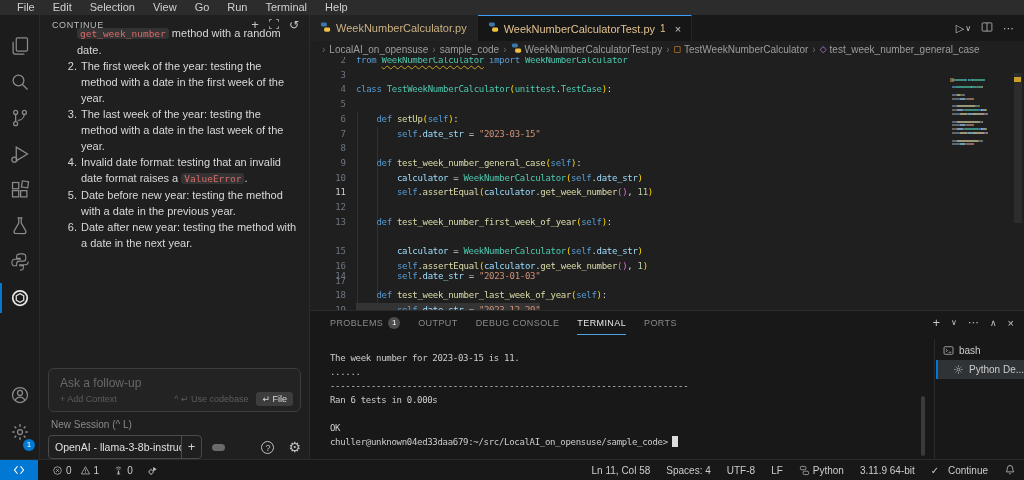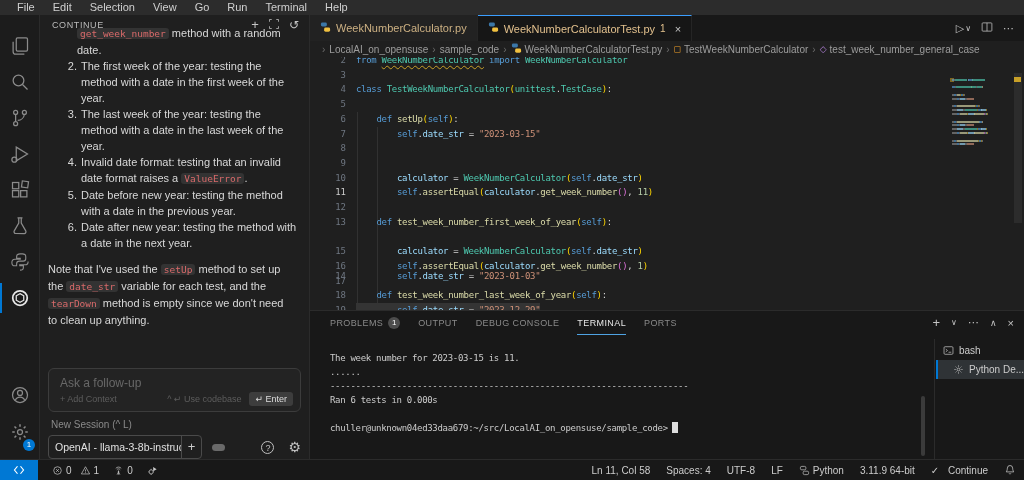--- a/index.html
+++ b/index.html
@@ -239,28 +239,27 @@
         </div>
         <div class="chat-li">
           <span class="num">5.</span>
           <span class="body"><span>Date before new year: testing the method with a date in the previous year.</span></span>
         </div>
         <div class="chat-li">
           <span class="num">6.</span>
           <span class="body"><span>Date after new year: testing the method with a date in the next year.</span></span>
         </div>
       </div>
-    <div id="chat-note"><span>Note that I've used the </span><span class="chip">setUp</span><span> method to set up the </span><span class="chip">date_str</span><span> variable for each test, and the </span><span class="chip">tearDown</span><span> method is empty since we don't need to clean up anything.</span></div>
   </div>
   <div id="followup">
     <div class="ph">Ask a follow-up</div>
     <div class="row">
       <span class="addctx">+ Add Context</span>
       <span class="usecb">^ ↵ Use codebase</span>
-      <span class="enter">↵ Enter</span>
+      <span class="enter">↵ File</span>
     </div>
   </div>
   <div id="newsession">New Session (^ L)</div>
   <div id="modelrow">
     <div id="modelbox">
       <span class="mlabel">OpenAI - llama-3-8b-instruct-</span>
       <span class="mplus">+</span>
     </div>
     <span class="oval"></span>
     <span class="ricons">
@@ -335,21 +334,21 @@
     <div class="indent-guide" style="left:46.5px; top:55px; bottom:0;"></div>
     <div class="indent-guide" style="left:67px; top:70px; bottom:0;"></div>
     <div id="code-lines">
         <div class="code-line" style="top: -4px;"><span class="ln">2</span><span class="ltext"><span class="c-k">from</span><span class="c-w"> </span><span class="c-t sq">WeekNumberCalculator</span><span class="c-w"> </span><span class="c-k">import</span><span class="c-w"> </span><span class="c-t">WeekNumberCalculator</span></span></div>
         <div class="code-line" style="top: 10.7px;"><span class="ln">3</span><span class="ltext"></span></div>
         <div class="code-line" style="top: 25.4px;"><span class="ln">4</span><span class="ltext"><span class="c-k">class</span><span class="c-w"> </span><span class="c-t">TestWeekNumberCalculator</span><span class="c-g">(</span><span class="c-t">unittest</span><span class="c-w">.</span><span class="c-t">TestCase</span><span class="c-g">)</span><span class="c-w">:</span></span></div>
         <div class="code-line" style="top: 40.1px;"><span class="ln">5</span><span class="ltext"></span></div>
         <div class="code-line" style="top: 54.8px;"><span class="ln">6</span><span class="ltext"><span class="c-w">    </span><span class="c-k">def</span><span class="c-w"> </span><span class="c-f">setUp</span><span class="c-g">(</span><span class="c-k">self</span><span class="c-g">)</span><span class="c-w">:</span></span></div>
         <div class="code-line" style="top: 69.5px;"><span class="ln">7</span><span class="ltext"><span class="c-w">        </span><span class="c-k">self</span><span class="c-w">.</span><span class="c-v">date_str</span><span class="c-w"> = </span><span class="c-s">"2023-03-15"</span></span></div>
         <div class="code-line" style="top: 84.2px;"><span class="ln">8</span><span class="ltext"></span></div>
-        <div class="code-line" style="top: 98.9px;"><span class="ln">9</span></div>
+        <div class="code-line" style="top: 98.9px;"><span class="ln">9</span><span class="ltext"><span class="c-w">    </span><span class="c-k">def</span><span class="c-w"> </span><span class="c-f">test_week_number_general_case</span><span class="c-g">(</span><span class="c-k">self</span><span class="c-g">)</span><span class="c-w">:</span></span></div>
         <div class="code-line" style="top: 113.6px;"><span class="ln">10</span><span class="ltext"><span class="c-w">        </span><span class="c-v">calculator</span><span class="c-w"> = </span><span class="c-t">WeekNumberCalculator</span><span class="c-g">(</span><span class="c-k">self</span><span class="c-w">.</span><span class="c-v">date_str</span><span class="c-g">)</span></span></div>
         <div class="code-line current" style="top: 128.3px;"><span class="ln">11</span><span class="ltext"><span class="c-w">        </span><span class="c-k">self</span><span class="c-w">.</span><span class="c-f">assertEqual</span><span class="c-g">(</span><span class="c-v">calculator</span><span class="c-w">.</span><span class="c-f">get_week_number</span><span class="c-m">(</span><span class="c-m">)</span><span class="c-w">, </span><span class="c-n">11</span><span class="c-g">)</span></span></div>
         <div class="code-line" style="top: 143px;"><span class="ln">12</span><span class="ltext"></span></div>
         <div class="code-line" style="top: 157.7px;"><span class="ln">13</span><span class="ltext"><span class="c-w">    </span><span class="c-k">def</span><span class="c-w"> </span><span class="c-f">test_week_number_first_week_of_year</span><span class="c-g">(</span><span class="c-k">self</span><span class="c-g">)</span><span class="c-w">:</span></span></div>
         <div class="code-line" style="top: 172.4px; margin-top: 40px;"><span class="ln">14</span><span class="ltext"><span class="c-w">        </span><span class="c-k">self</span><span class="c-w">.</span><span class="c-v">date_str</span><span class="c-w"> = </span><span class="c-s">"2023-01-03"</span></span></div>
         <div class="code-line" style="top: 187.1px;"><span class="ln">15</span><span class="ltext"><span class="c-w">        </span><span class="c-v">calculator</span><span class="c-w"> = </span><span class="c-t">WeekNumberCalculator</span><span class="c-g">(</span><span class="c-k">self</span><span class="c-w">.</span><span class="c-v">date_str</span><span class="c-g">)</span></span></div>
         <div class="code-line" style="top: 201.8px;"><span class="ln">16</span><span class="ltext"><span class="c-w">        </span><span class="c-k">self</span><span class="c-w">.</span><span class="c-f">assertEqual</span><span class="c-g">(</span><span class="c-v">calculator</span><span class="c-w">.</span><span class="c-f">get_week_number</span><span class="c-m">(</span><span class="c-m">)</span><span class="c-w">, </span><span class="c-n">1</span><span class="c-g">)</span></span></div>
         <div class="code-line" style="top: 216.5px;"><span class="ln">17</span><span class="ltext"></span></div>
         <div class="code-line" style="top: 231.2px;"><span class="ln">18</span><span class="ltext"><span class="c-w">    </span><span class="c-k">def</span><span class="c-w"> </span><span class="c-f">test_week_number_last_week_of_year</span><span class="c-g">(</span><span class="c-k">self</span><span class="c-g">)</span><span class="c-w">:</span></span></div>
         <div class="code-line hlline" style="top: 245.9px;"><span class="ln">19</span><span class="ltext"><span class="c-w">        </span><span class="c-k">self</span><span class="c-w">.</span><span class="c-v">date_str</span><span class="c-w"> = </span><span class="c-s">"2023-12-29"</span></span></div>
@@ -529,20 +528,21 @@
       <span>⋯</span>
       <span style="font-size:9px;">∧</span>
       <span>×</span>
     </div>
     <div id="terminal">
         <div class="tline" style="margin-top: 4px;">The week number for 2023-03-15 is 11.</div>
         <div class="tline">......</div>
         <div class="tline">----------------------------------------------------------------------</div>
         <div class="tline">Ran 6 tests in 0.000s</div>
         <div class="tline"> </div>
+        <div class="tline">OK</div>
         <div class="tline"><span>chuller@unknown04ed33daa679:~/src/LocalAI_on_opensuse/sample_code&gt;</span><span class="cursor"></span></div>
       </div>
     <div id="term-scroll"></div>
     <div id="term-sep"></div>
     <div id="term-list">
         <div class="term-item">
           <span style="display: inline-flex;">
             <svg viewBox="0 0 16 16" style="width: 11px; height: 11px;">
               <rect x="1.5" y="2.5" width="13" height="11" rx="1.5" fill="none" stroke="currentColor"></rect>
               <path d="M4 6l2.5 2L4 10M8 10.5h4" fill="none" stroke="currentColor"></path>

